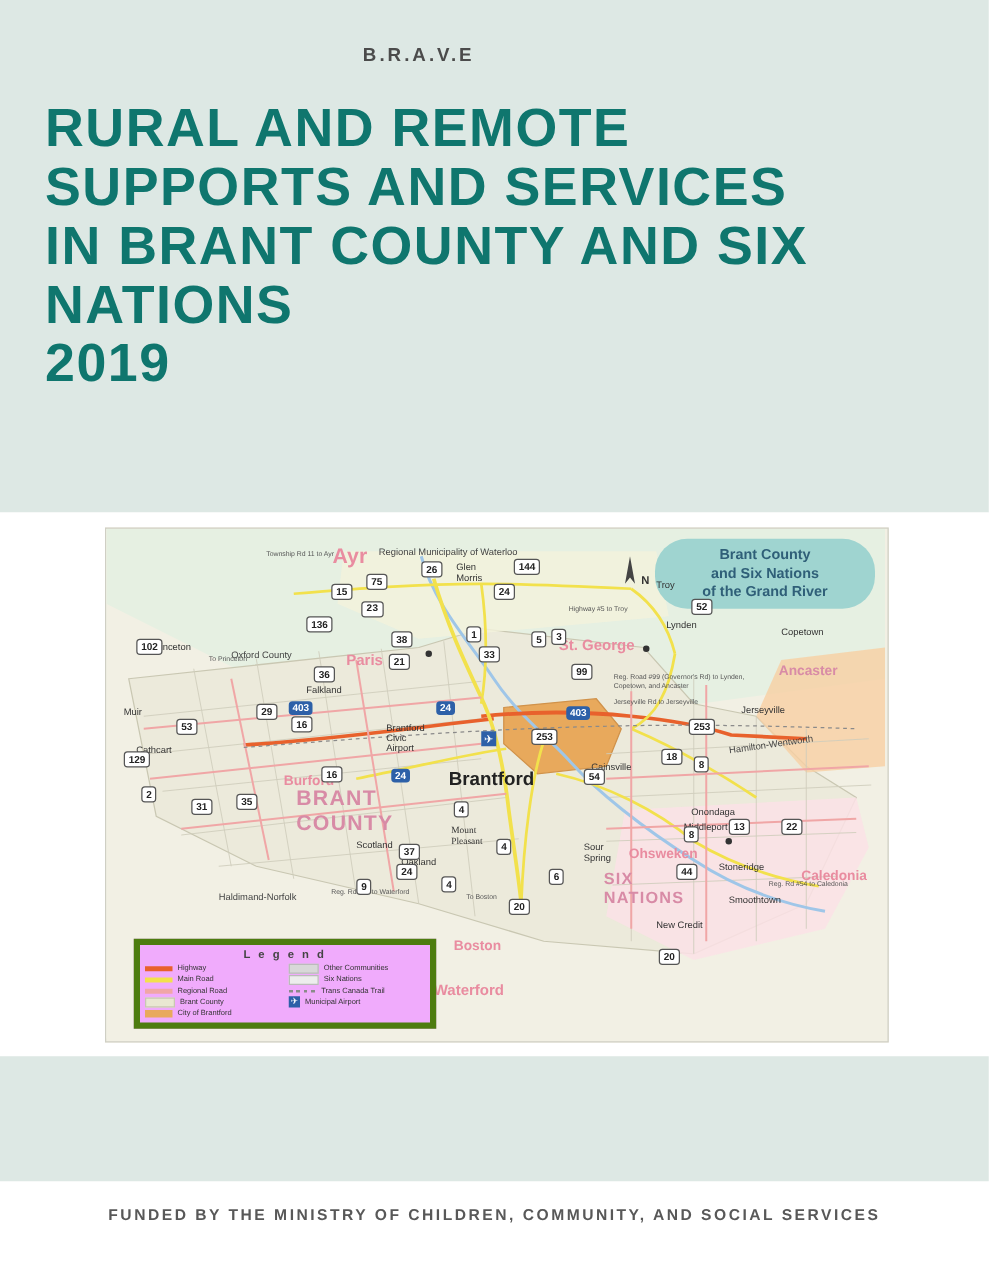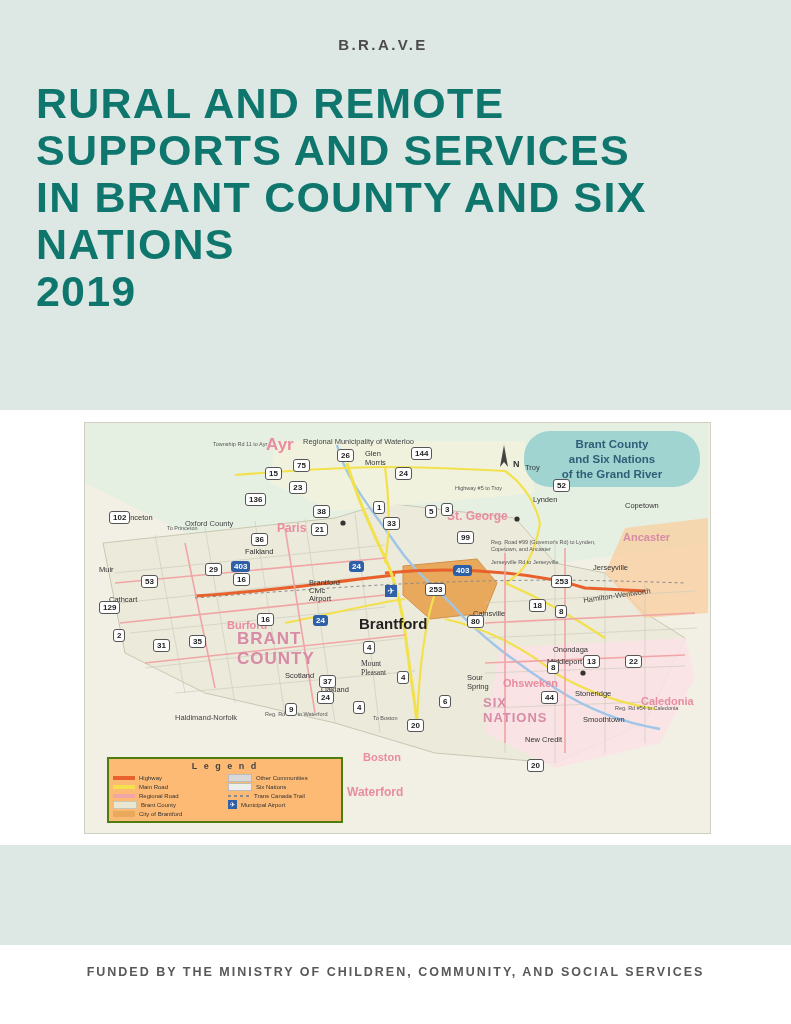--- a/index.html
+++ b/index.html
@@ -30,21 +30,20 @@
   }
   .brand {
     position: absolute;
     left: 0; top: 36px;
     width: 670px;
     text-align: center;
     font-size: 15px;
     letter-spacing: 2.4px;
     font-weight: bold;
     color: #4b4b4b;
-    margin-left: 48px;
   }
   .title {
     position: absolute;
     left: 36px;
     top: 80px;
     width: 740px;
     font-size: 43px;
     line-height: 47px;
     font-weight: bold;
     letter-spacing: 1.2px;
@@ -158,22 +157,22 @@
     line-height: 15px;
     padding-top: 6px;
     box-sizing: border-box;
   }
   .legend-box {
     position: absolute;
     left: 22px;
     bottom: 10px;
     width: 232px;
     height: 62px;
-    background: #fdba74;
-    border: 2px solid #4d7c0f;
+    background: #f0abfc;
+    border: 5px solid #4d7c0f;
   }
   .legend-title {
     text-align: center;
     font-size: 9px;
     font-weight: bold;
     letter-spacing: 2px;
     color: #444;
     margin-top: 2px;
   }
   .legend-cols {
@@ -386,21 +385,21 @@
     <div class="hwy-shield" style="left:234px; top:252px;">37</div>
     <div class="hwy-shield" style="left:232px; top:268px;">24</div>
     <div class="hwy-shield" style="left:200px; top:280px;">9</div>
     <div class="hwy-shield" style="left:268px; top:278px;">4</div>
     <div class="hwy-shield" style="left:312px; top:248px;">4</div>
     <div class="hwy-shield" style="left:278px; top:218px;">4</div>
     <div class="hwy-shield" style="left:354px; top:272px;">6</div>
     <div class="hwy-shield" style="left:322px; top:296px;">20</div>
     <div class="hwy-shield" style="left:442px; top:336px;">20</div>
     <div class="hwy-shield" style="left:456px; top:268px;">44</div>
-    <div class="hwy-shield" style="left:382px; top:192px;">80</div>
+    <div class="hwy-shield" style="left:382px; top:192px;">54</div>
     <div class="hwy-shield" style="left:466px; top:152px;">253</div>
     <div class="hwy-shield" style="left:340px; top:160px;">253</div>
     <div class="hwy-shield" style="left:470px; top:182px;">8</div>
     <div class="hwy-shield" style="left:444px; top:176px;">18</div>
     <div class="hwy-shield" style="left:498px; top:232px;">13</div>
     <div class="hwy-shield" style="left:540px; top:232px;">22</div>
     <div class="hwy-shield" style="left:462px; top:238px;">8</div>
 
     <div class="hwy-blue" style="left:146px; top:138px;">403</div>
     <div class="hwy-blue" style="left:368px; top:142px;">403</div>

